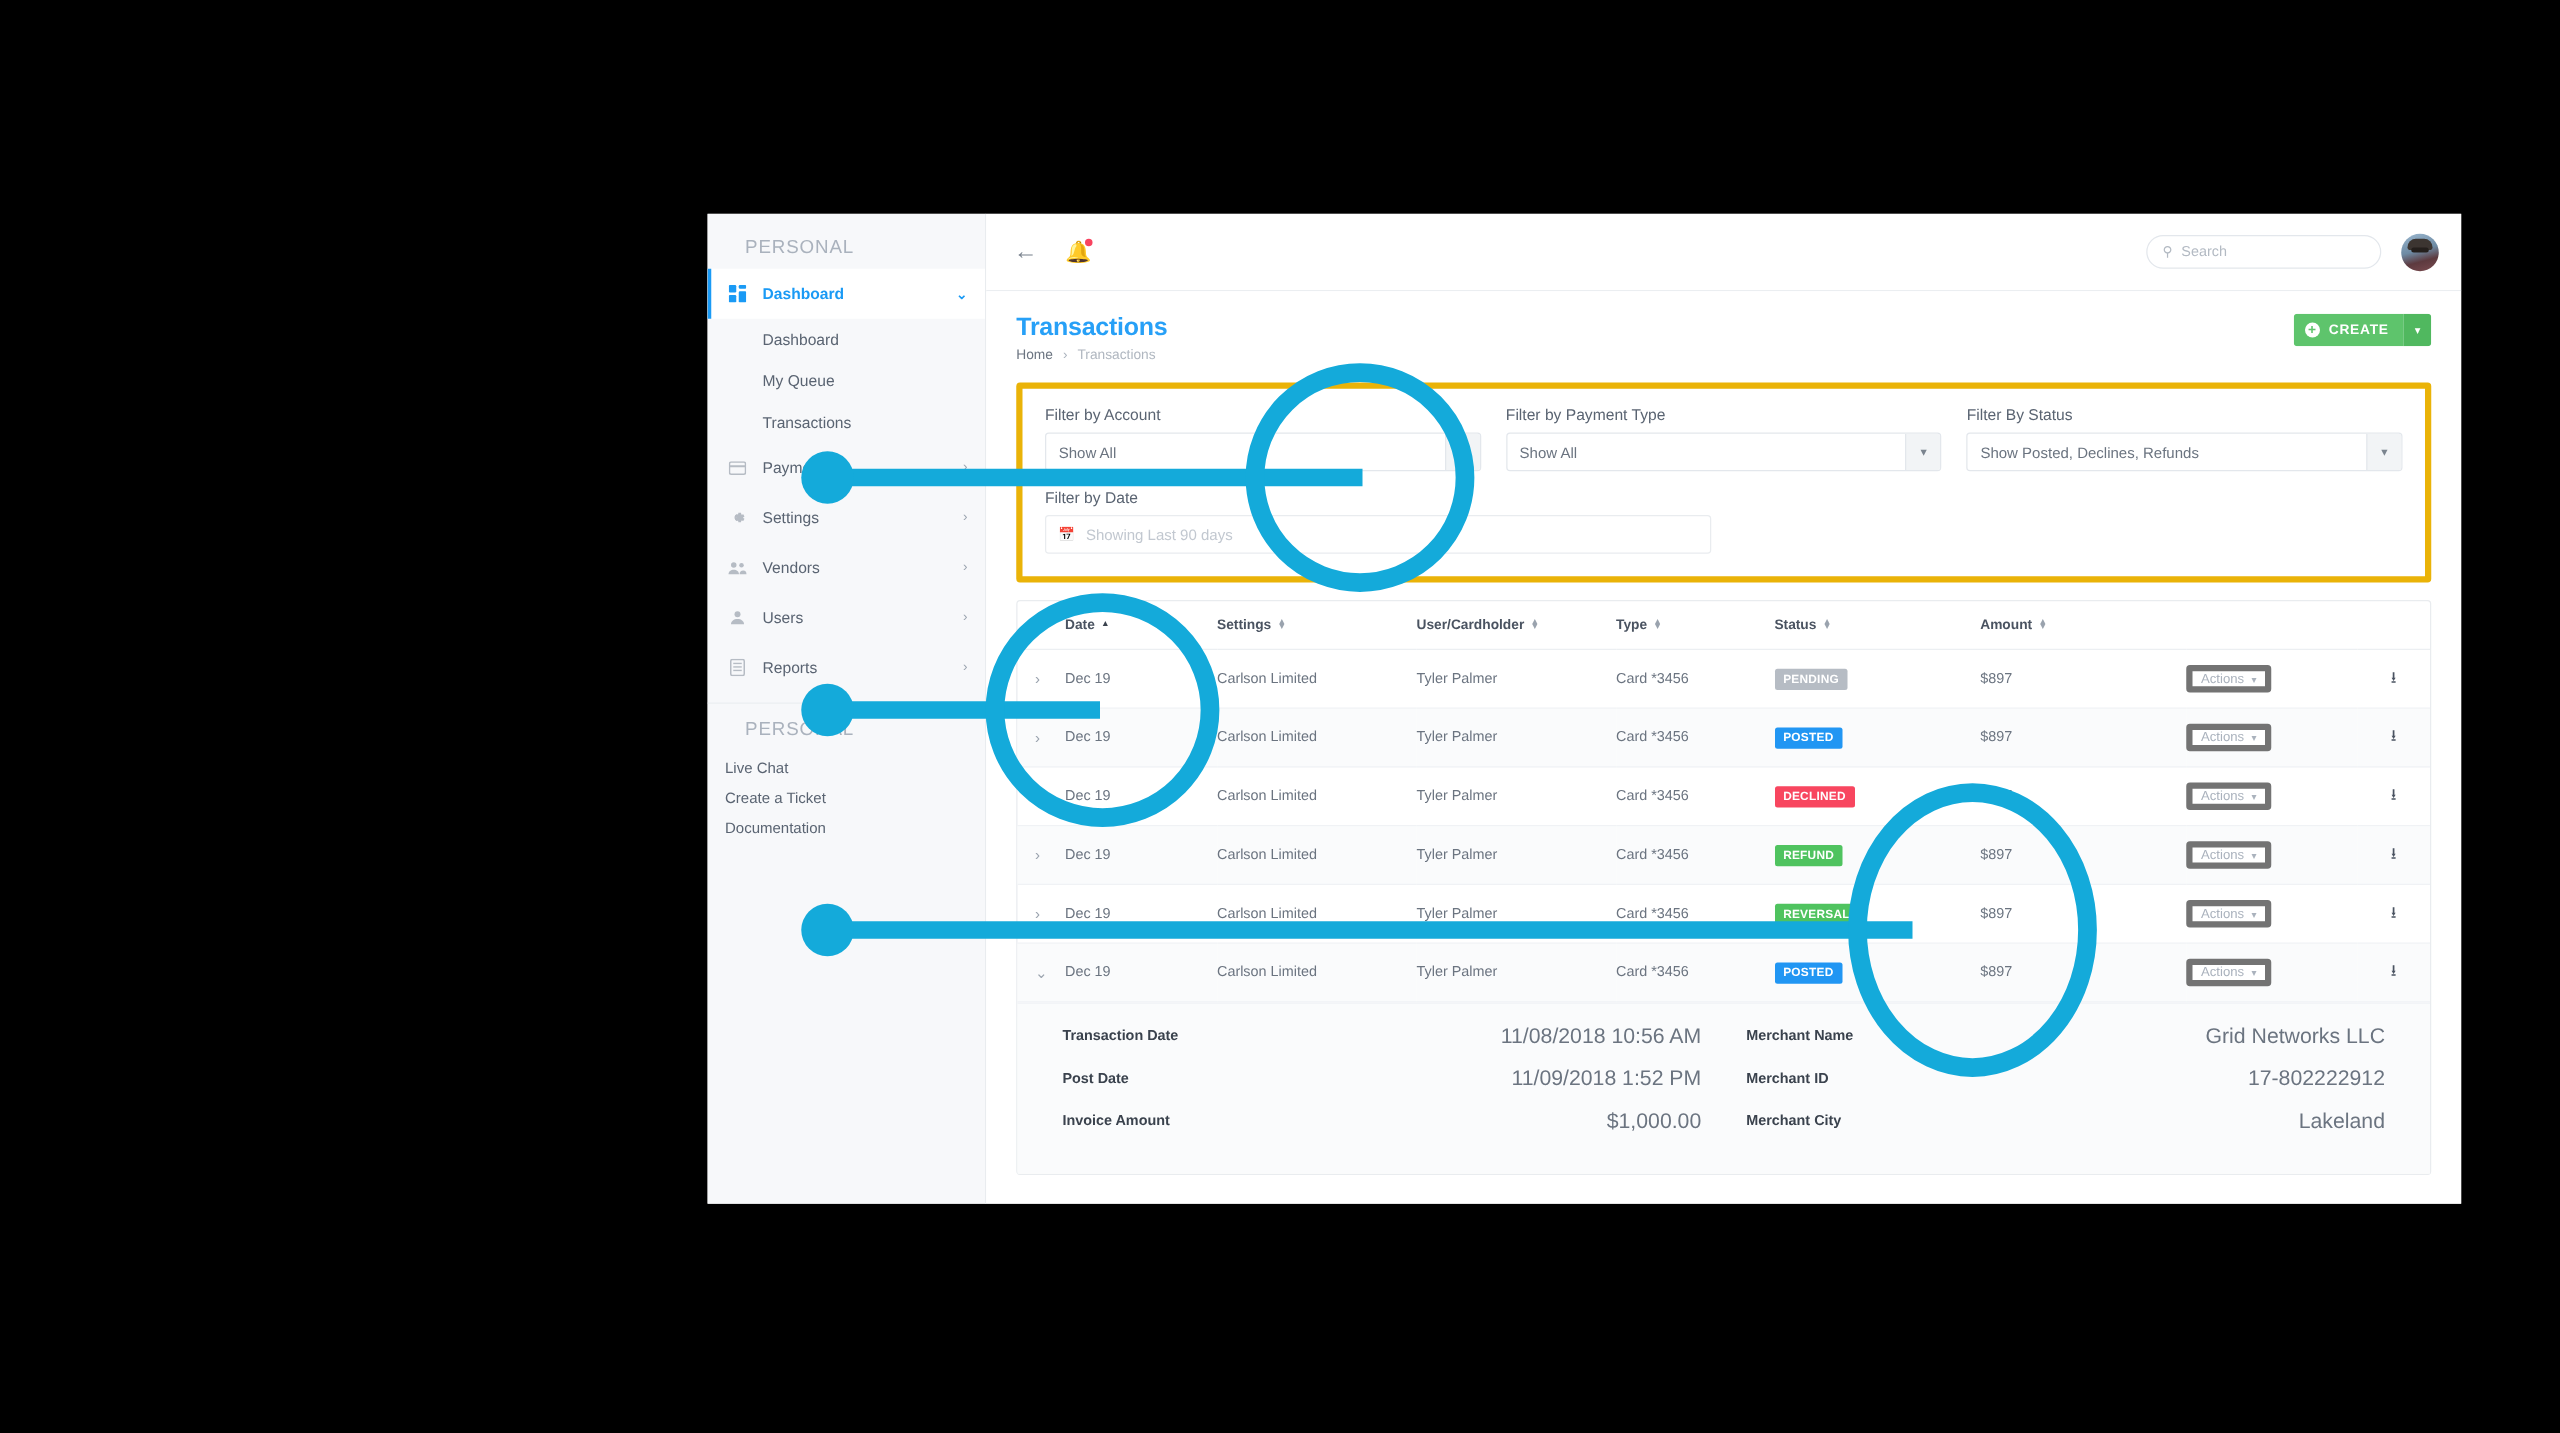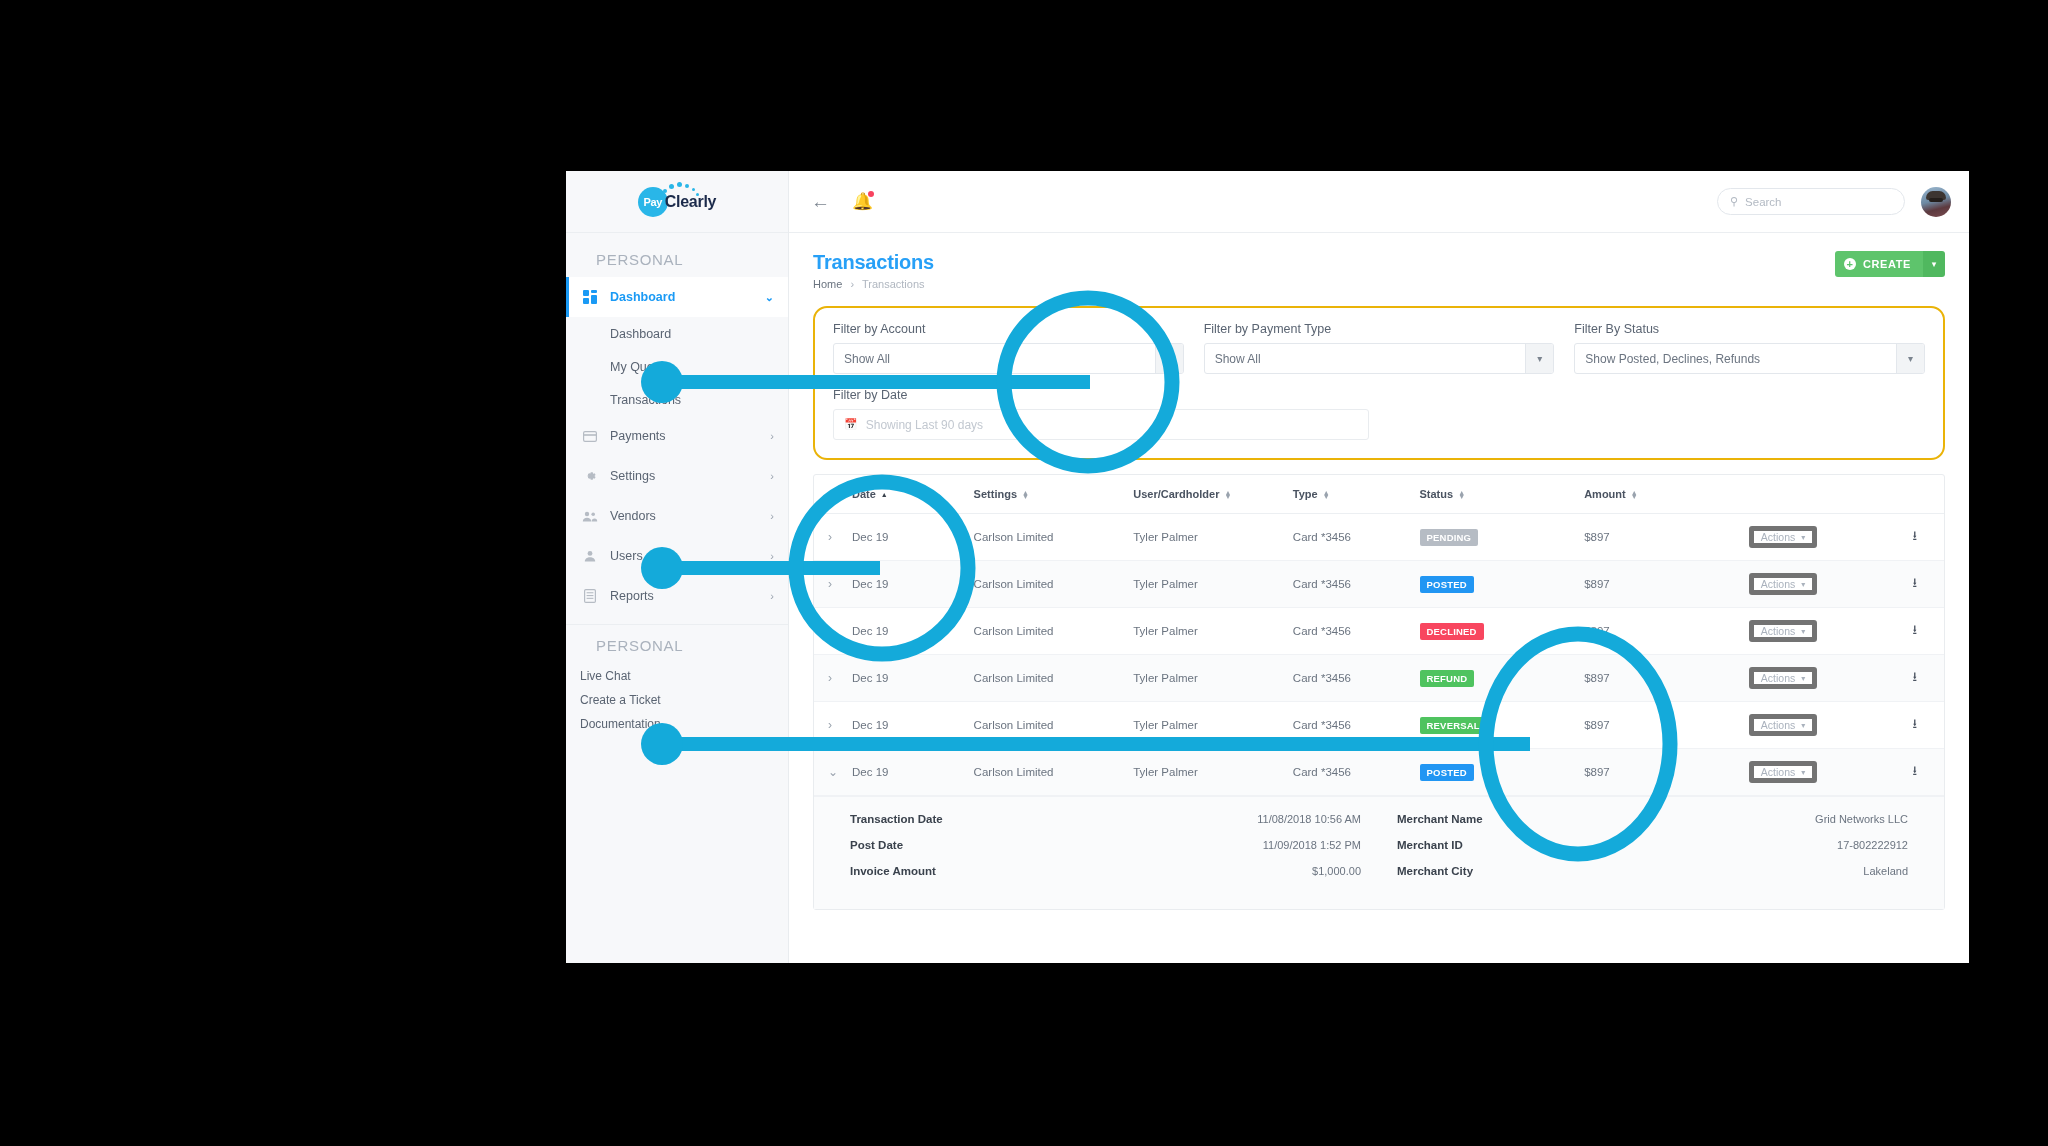--- a/index.html
+++ b/index.html
@@ -94,21 +94,21 @@
                 align-items:stretch; border-radius:3px; overflow:hidden; cursor:pointer; }
   .create-main { background:#5ec46c; color:#fff; font-size:11px; font-weight:600;
                  letter-spacing:.6px; display:flex; align-items:center; padding:0 12px 0 9px; }
   .plus-ico { width:12px;height:12px;border-radius:50%;background:#fff;color:#5ec46c;
               font-size:11px;font-weight:700;display:flex;align-items:center;justify-content:center;
               margin-right:7px; line-height:1;}
   .create-caret { background:#50b85f; color:#fff; width:22px; display:flex;
                   align-items:center; justify-content:center; font-size:9px; }
 
   
-  .filter-card { margin-top: 16px; border:2px solid #eab308; border-radius:14px;
+  .filter-card { margin-top: 16px; border:5px solid #eab308; border-radius:3px;
                  background:#fff; padding: 14px 18px 18px 18px; }
   .frow { display:flex; gap: 20px; }
   .fcol { flex:1; }
   .flabel { font-size:12.5px; color:#5a6472; margin-bottom:7px; }
   .select { height:31px; border:1px solid #e3e7ec; border-radius:3px; display:flex;
             align-items:stretch; background:#fff; cursor:pointer; overflow:hidden;}
   .select .val { flex:1; display:flex; align-items:center; padding:0 10px;
                  font-size:12px; color:#6b7480; white-space:nowrap; overflow:hidden;}
   .select .arw { width:28px; background:#f2f4f6; border-left:1px solid #e3e7ec;
                  display:flex; align-items:center; justify-content:center;
@@ -164,48 +164,34 @@
   .card-meta { display:flex; margin-top:7px; }
   .cm { margin-right: 22px; }
   .cm-l { font-size:5.5px; color:#b0b7c0; letter-spacing:.5px; }
   .cm-v { font-size:13px; color:#2b2b2b; letter-spacing:.6px; }
   .cm-cvv { margin-left: 36px; }
 
   .dfields { display:flex; flex:1; padding-left: 36px; }
   .dgroup { flex:1; }
   .drow { display:flex; align-items:center; margin-bottom: 14px; }
   .dk { font-size:11.5px; font-weight:700; color:#3a424d; width: 128px; flex:0 0 128px;}
-  .dv { font-size:11px; color:#6b7480; flex:1; text-align:right; padding-right: 36px;}
+  .dv { font-size:17px; color:#6b7480; flex:1; text-align:right; padding-right: 36px;}
 
   
   #anno { position:absolute; left:0; top:0; width:2048px; height:1146px; pointer-events:none; }
 </style>
 </head>
 <body>
 
 <div id="stage">
 
   <div id="app">
 
     <div id="sidebar">
 
-      <div class="brand">
-        <div class="brand-logo">
-          <div class="dots">
-            <i class="d1"></i>
-              <i class="d2"></i>
-              <i class="d3"></i>
-              <i class="d4"></i>
-              <i class="d5"></i>
-              <i class="d6"></i>
-          </div>
-          <div class="pay-bubble">Pay</div>
-          <div class="clearly">Clearly</div>
-        </div>
-      </div>
 
       <div class="sec-label">PERSONAL</div>
 
       <div class="nav-item active">
         <span class="nav-ico">
           <svg width="14" height="14" viewBox="0 0 14 14">
               <rect x="0" y="0" width="6" height="6" rx="1" fill="#1a9af5"></rect>
               <rect x="8" y="0" width="6" height="3" rx="1" fill="#1a9af5"></rect>
               <rect x="8" y="5" width="6" height="9" rx="1" fill="#1a9af5"></rect>
               <rect x="0" y="8" width="6" height="6" rx="1" fill="#1a9af5"></rect>

